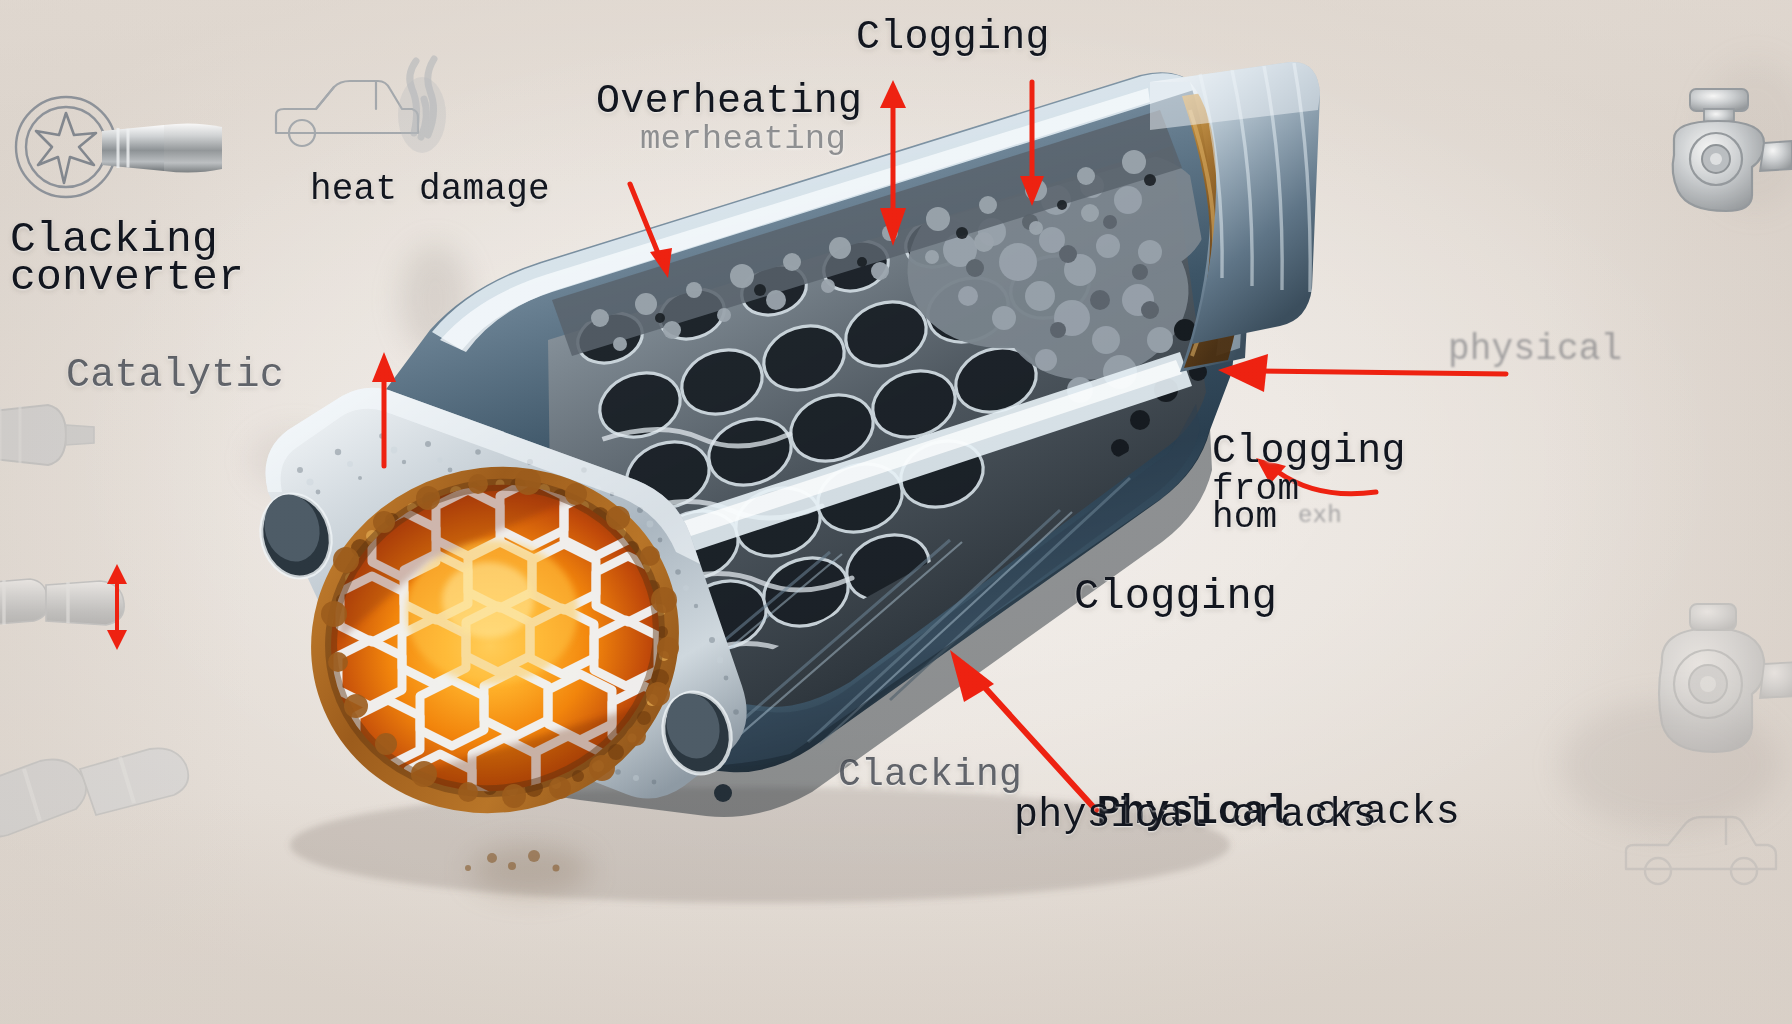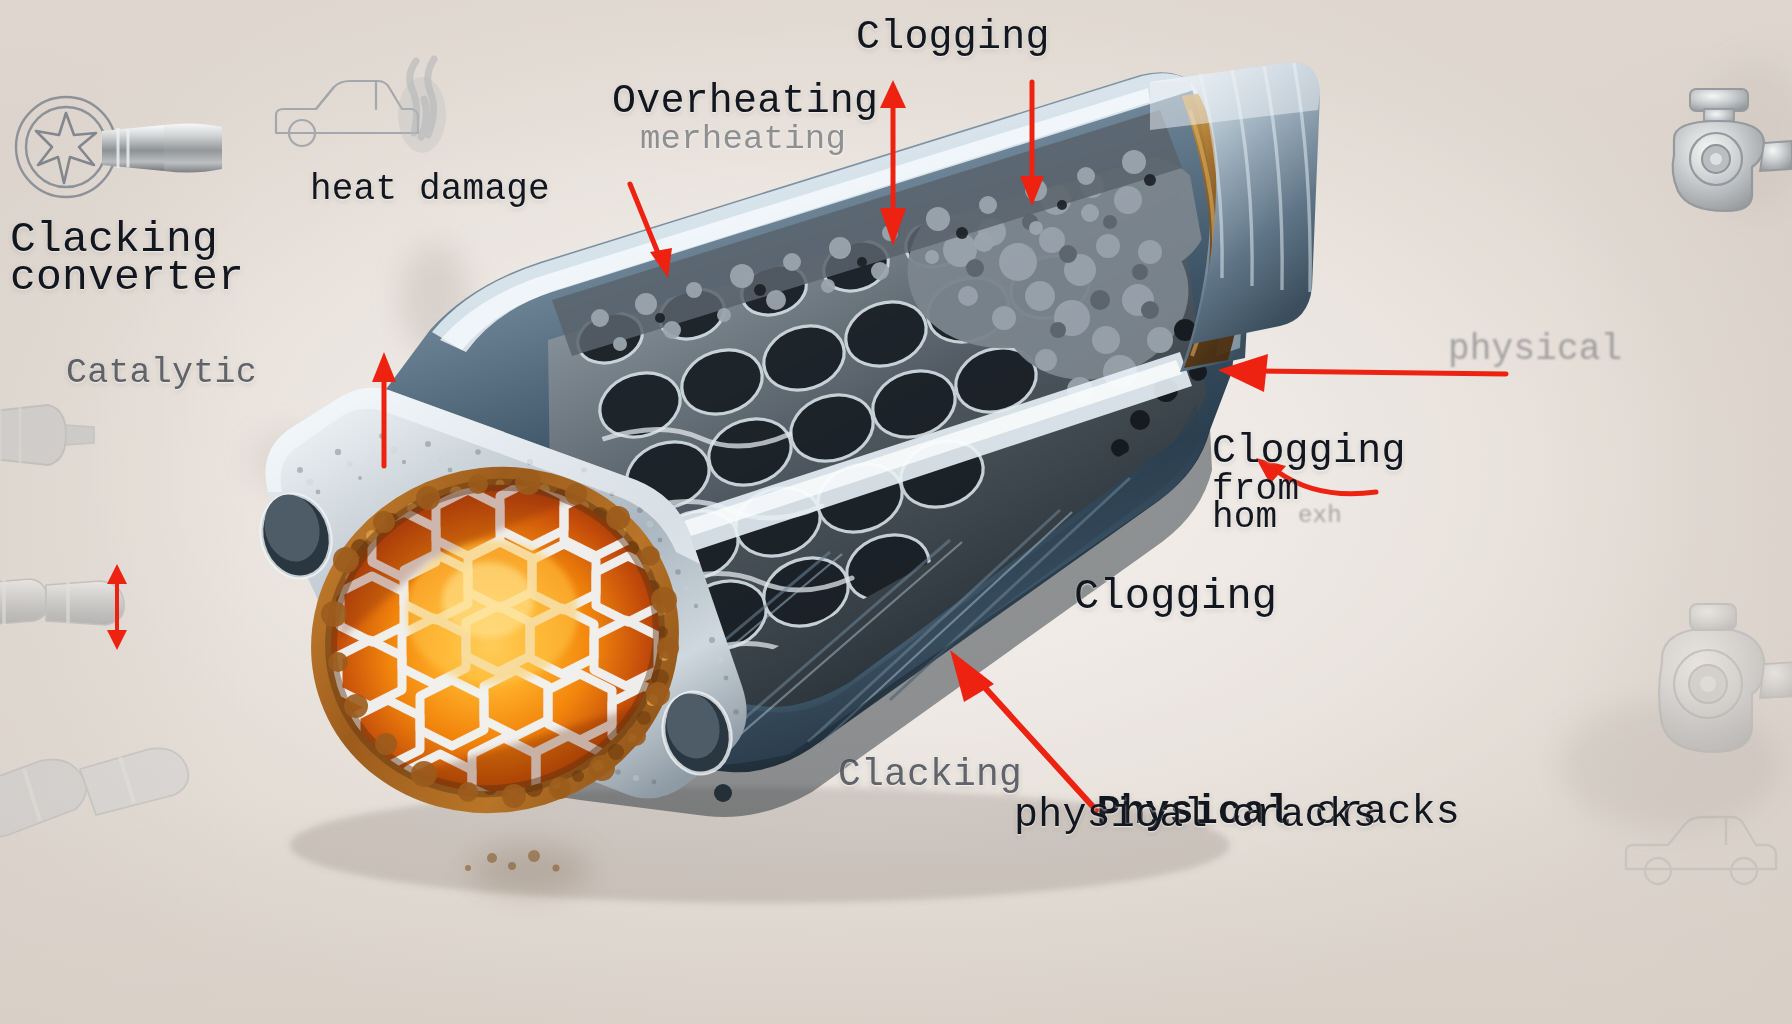--- a/index.html
+++ b/index.html
@@ -736,25 +736,25 @@
   </svg>
 
   <svg class="arrow-svg" style="left:920px;top:640px;" width="190" height="180" viewBox="0 0 190 180">
     <path d="M176 170 L58 40" stroke="#ee2211" stroke-width="6" stroke-linecap="round" fill="none"></path>
     <path d="M30 10 L74 44 L44 62 Z" fill="#ee2211"></path>
   </svg>
 
   <div class="label" style="left:10px;top:218px;font-size:43px;">Clacking</div>
   <div class="label" style="left:10px;top:256px;font-size:43px;">converter</div>
 
-  <div class="label faint" style="left:66px;top:356px;font-size:35px;">Catalytic</div>
+  <div class="label faint" style="left:66px;top:356px;font-size:40px;">Catalytic</div>
 
   <div class="label" style="left:310px;top:172px;font-size:36px;">heat damage</div>
 
-  <div class="label" style="left:612px;top:82px;font-size:40px;">Overheating</div>
+  <div class="label" style="left:596px;top:82px;font-size:40px;">Overheating</div>
   <div class="label ghost" style="left:640px;top:122px;font-size:34px;">merheating</div>
 
   <div class="label" style="left:856px;top:18px;font-size:40px;">Clogging</div>
 
   <div class="label ghost2" style="left:1448px;top:332px;font-size:36px;">physical</div>
 
   <div class="label" style="left:1212px;top:432px;font-size:40px;">Clogging</div>
   <div class="label" style="left:1212px;top:472px;font-size:36px;">from</div>
   <div class="label" style="left:1212px;top:500px;font-size:36px;">hom</div>
   <div class="label ghost2" style="left:1298px;top:504px;font-size:24px;">exh</div>

